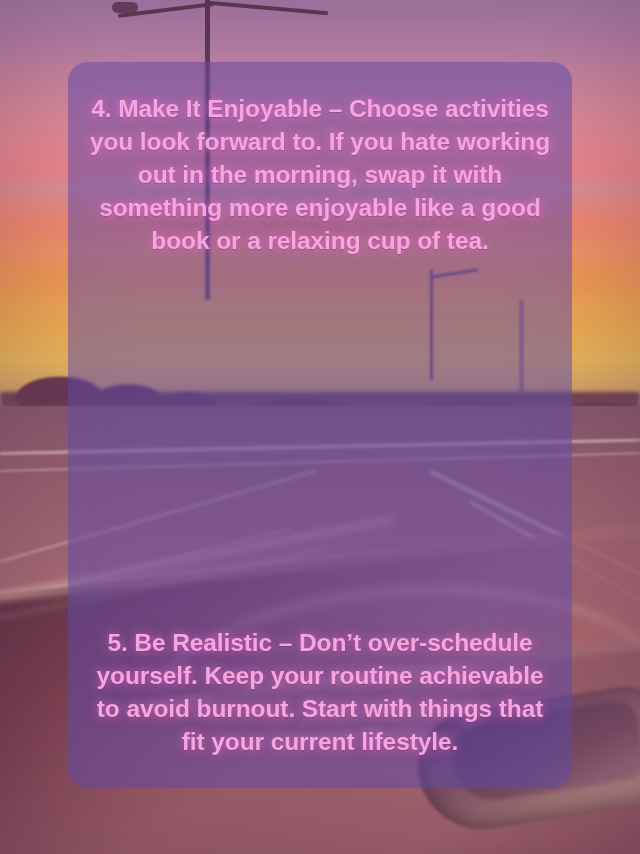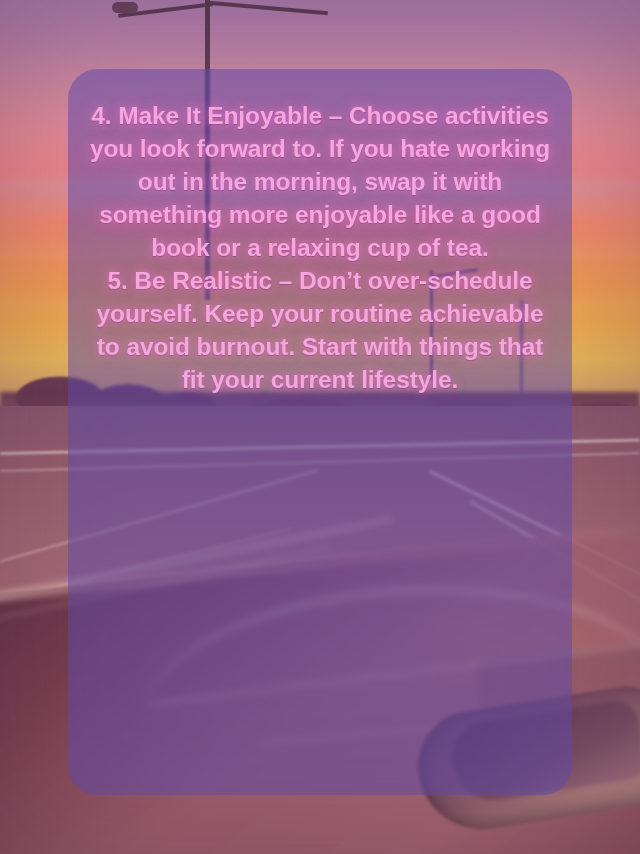--- a/index.html
+++ b/index.html
@@ -195,29 +195,29 @@
     mix-blend-mode:multiply;
   }
   .vignette {
     position:absolute; inset:0;
     box-shadow:inset 0 0 130px rgba(80,40,70,.30);
   }
 
   
   .card {
     position:absolute;
-    left:68px; top:69px;
+    left:68px; top:62px;
     width:504px; height:726px;
-    border-radius:30px;
+    border-radius:20px;
     background:rgba(96,72,168,.52);
     backdrop-filter:blur(1px);
     padding:30px 18px;
     display:flex;
     flex-direction:column;
-    justify-content:flex-start;
+    justify-content:space-between;
   }
   .para {
     color:#f6a6df;
     font-size:24.5px;
     line-height:33px;
     font-weight:bold;
     text-align:center;
     letter-spacing:-.1px;
     text-shadow:
       0 0 9px rgba(255,120,215,.55),

